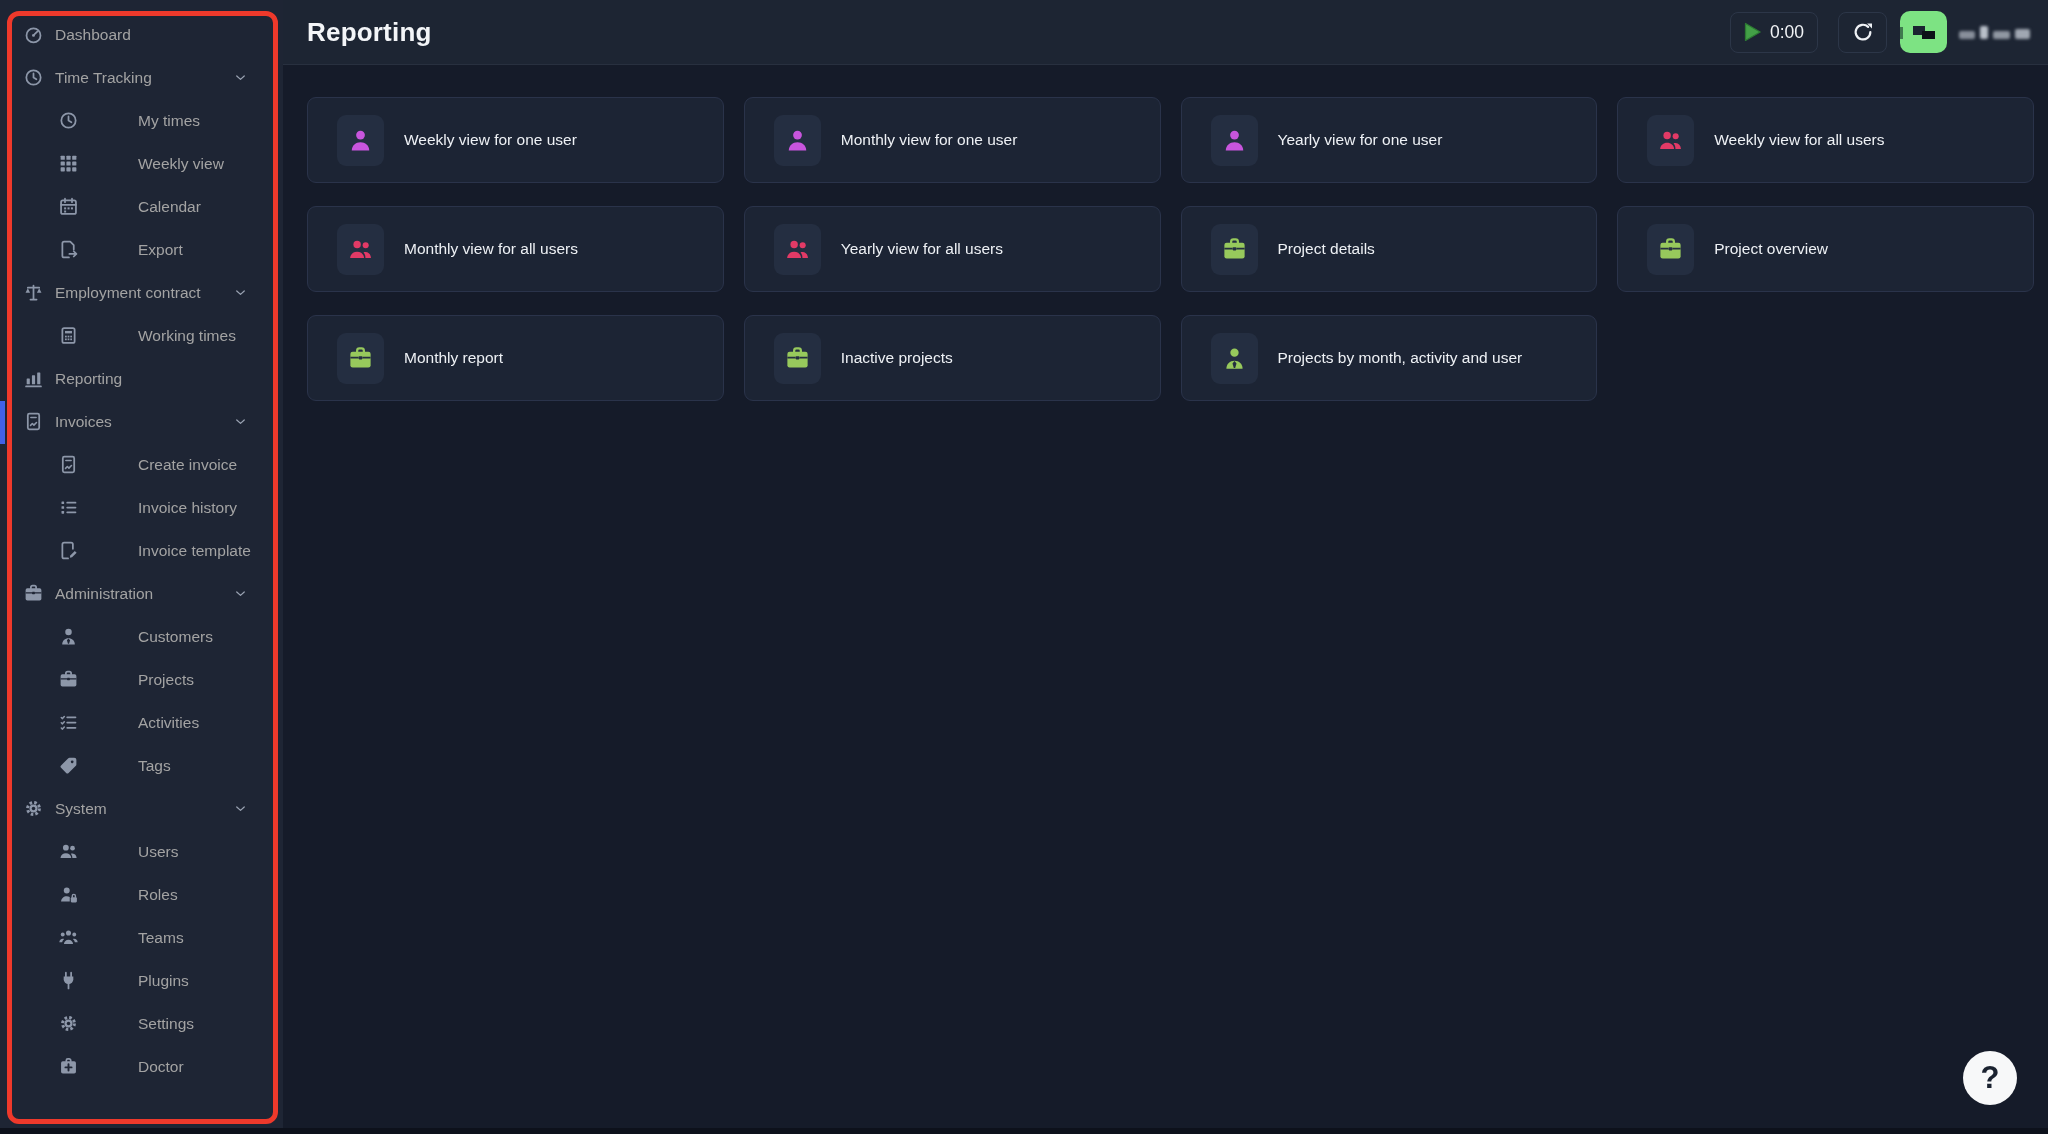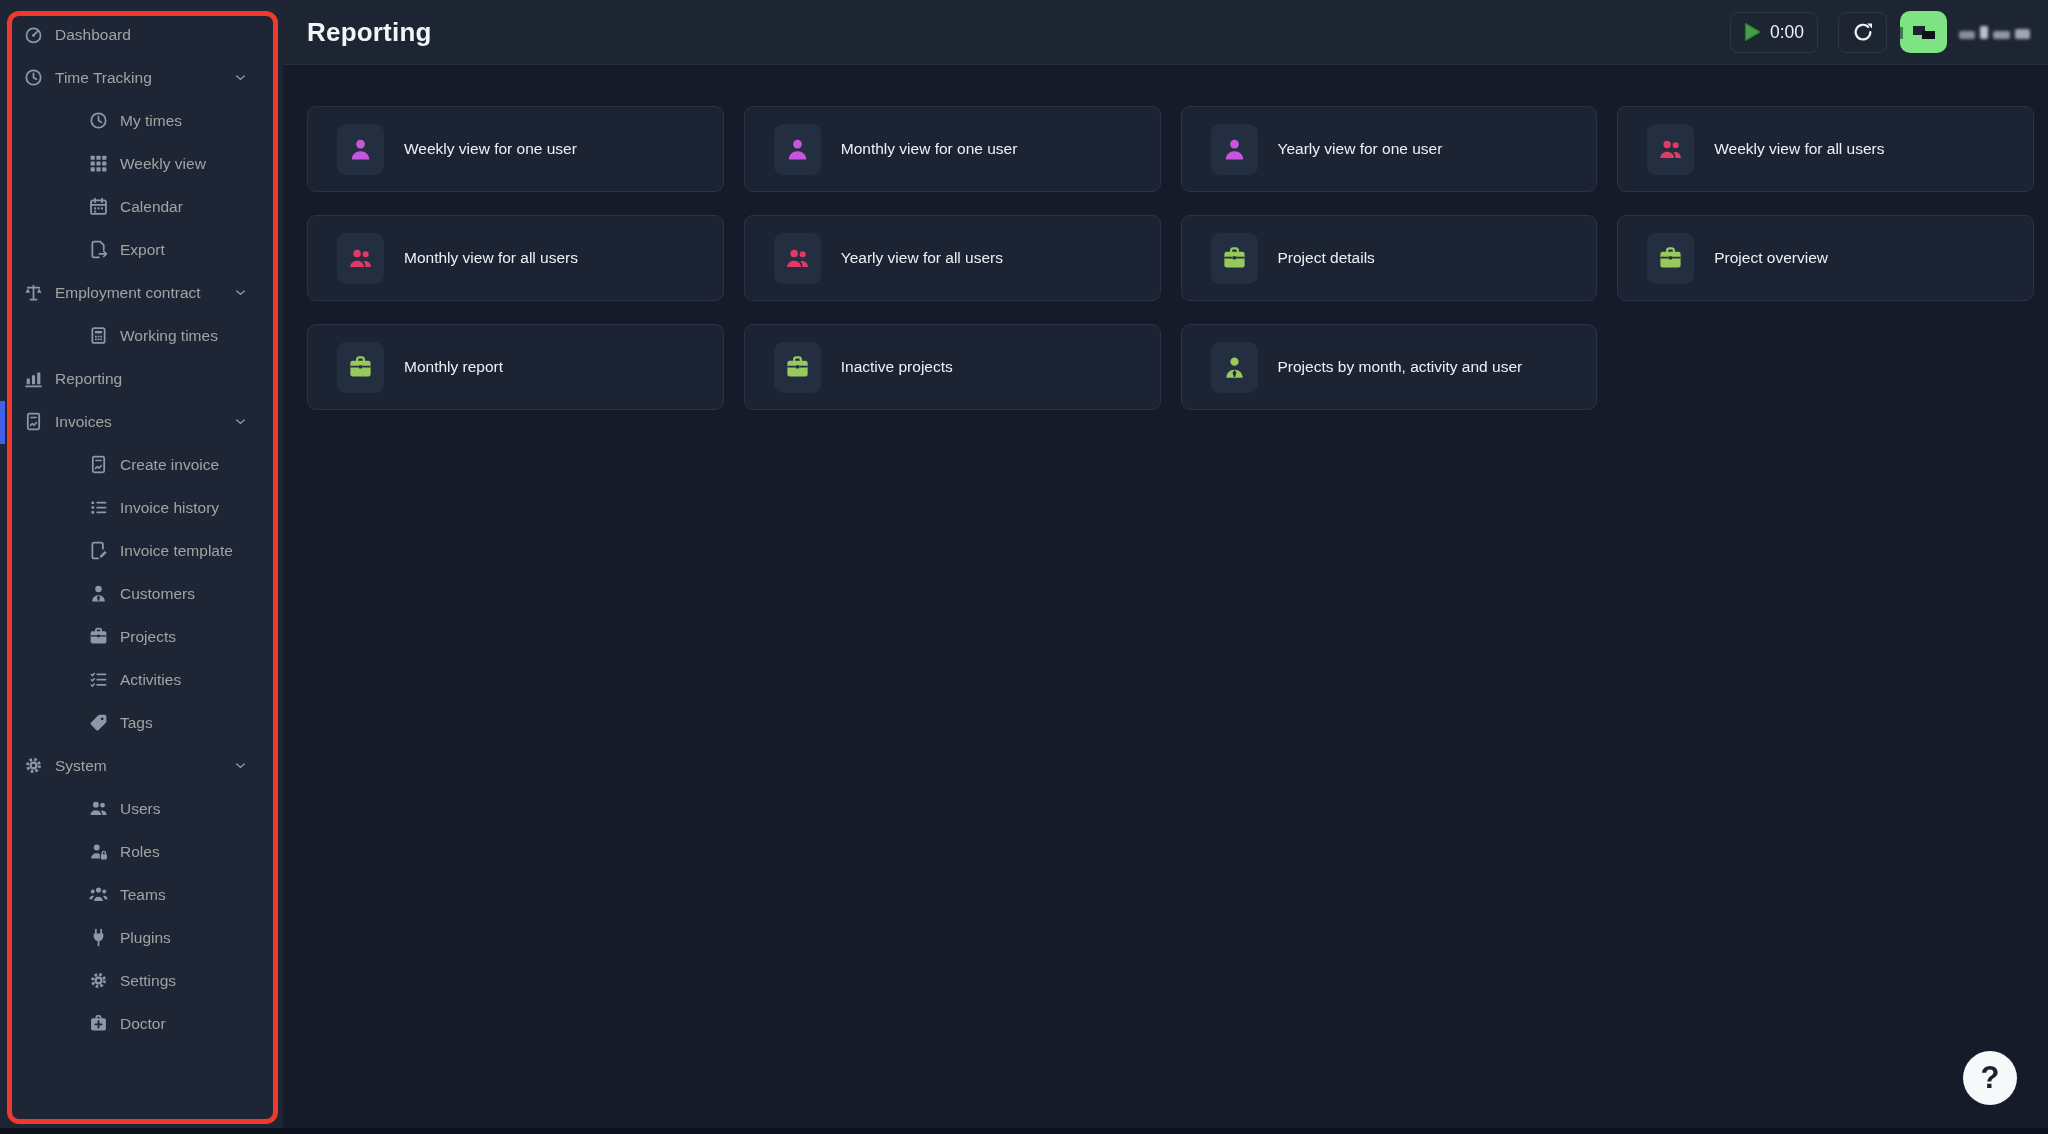--- a/index.html
+++ b/index.html
@@ -24,21 +24,21 @@
   .annotation-box {
     position:absolute; left:7px; top:11px; width:271px; height:1113px;
     border:5px solid #ee392b; border-radius:12px;
     pointer-events:none; z-index:60;
   }
   .nav { position:absolute; top:13px; left:0; right:0; }
   .nav-item {
     height:43px; display:flex; align-items:center; position:relative;
     color:#a3a3a3; font-size:15.5px; cursor:pointer; padding-left:23px;
   }
-  .nav-item.lvl1 { padding-left:88px; }
+  .nav-item.lvl1 { padding-left:58px;gap:48px; }
   .ni-icon { width:21px; height:21px; color:#8d97a9; margin-right:11px; flex:0 0 auto; --cut:#1e2534; }
   .ni-icon svg { width:21px; height:21px; }
   .ni-chevron { position:absolute; right:35px; width:15px; height:15px; color:#9aa3b2; }
   .ni-chevron svg { width:15px; height:15px; }
 
   
   .topbar {
     position:absolute; left:283px; top:0; right:0; height:65px;
     background:#1d2533; border-bottom:1px solid #28303f;
     display:flex; align-items:center; padding:0 10px 0 24px;
@@ -69,21 +69,21 @@
   .rb3 { width:17px; height:8px;  opacity:.7; }
   .rb4 { width:15px; height:10px; opacity:.8; }
 
   
   .content {
     position:absolute; left:283px; top:66px; right:0; bottom:0;
     padding:31px 14px 0 24px;
   }
   .cards-grid {
     display:grid; grid-template-columns:repeat(4, 1fr);
-    column-gap:20px; row-gap:23px;margin-top:9px;
+    column-gap:20px; row-gap:23px;
   }
   .card {
     height:86px; background:#1c2434; border:1px solid #2a334a; border-radius:9px;
     display:flex; align-items:center; padding:0 16px 0 29px; cursor:pointer;
   }
   .card-iconbox {
     width:47px; height:51px; border-radius:9px; background:#242e41; --cut:#242e41;
     display:flex; align-items:center; justify-content:center; flex:0 0 auto;
   }
   .card-iconbox svg { width:27px; height:27px; }
@@ -289,20 +289,36 @@
     <span class="ni-icon">
           <svg viewBox="0 0 24 24" fill="none" xmlns="http://www.w3.org/2000/svg">
             <path d="M11.5 21H7a2 2 0 0 1-2-2V5a2 2 0 0 1 2-2h8a2 2 0 0 1 2 2v5" stroke="currentColor" stroke-linecap="round" stroke-linejoin="round" fill="none" stroke-width="2"></path>
             <path d="M13.5 20.3l.5-2.6 5.2-5.2 2.1 2.1-5.2 5.2z" fill="currentColor"></path>
           </svg>
         </span>
     <span class="ni-label">Invoice template</span>
 
   </div>
 
+  <div class="nav-item">
+    <span class="ni-icon">
+          <svg viewBox="0 0 24 24" fill="none" xmlns="http://www.w3.org/2000/svg">
+            <path d="M9 6V5a2 2 0 0 1 2-2h2a2 2 0 0 1 2 2v1" stroke="currentColor" stroke-linecap="round" stroke-linejoin="round" fill="none" stroke-width="2"></path>
+            <rect x="3" y="6" width="18" height="14" rx="2" fill="currentColor"></rect>
+            <path d="M3 11.2h7.3M13.7 11.2H21" stroke="var(--cut)" stroke-width="1.4"></path>
+            <rect x="10.3" y="10" width="3.4" height="2.8" rx=".7" fill="var(--cut)"></rect>
+          </svg>
+        </span>
+    <span class="ni-label">Administration</span>
+    <span class="ni-chevron">
+          <svg viewBox="0 0 24 24" fill="none" xmlns="http://www.w3.org/2000/svg">
+            <path d="M6 9.5l6 5.5 6-5.5" stroke="currentColor" stroke-linecap="round" stroke-linejoin="round" fill="none" stroke-width="2"></path>
+          </svg>
+        </span>
+  </div>
 
   <div class="nav-item lvl1">
     <span class="ni-icon">
           <svg viewBox="0 0 24 24" fill="none" xmlns="http://www.w3.org/2000/svg">
             <circle cx="12" cy="6.8" r="3.7" fill="currentColor"></circle>
             <path d="M4.8 21c0-4.1 3.2-7 7.2-7s7.2 2.9 7.2 7z" fill="currentColor"></path>
             <path d="M12 14.2l1.8 2.2-1.2 4h-1.2l-1.2-4z" fill="var(--cut)"></path>
           </svg>
         </span>
     <span class="ni-label">Customers</span>

